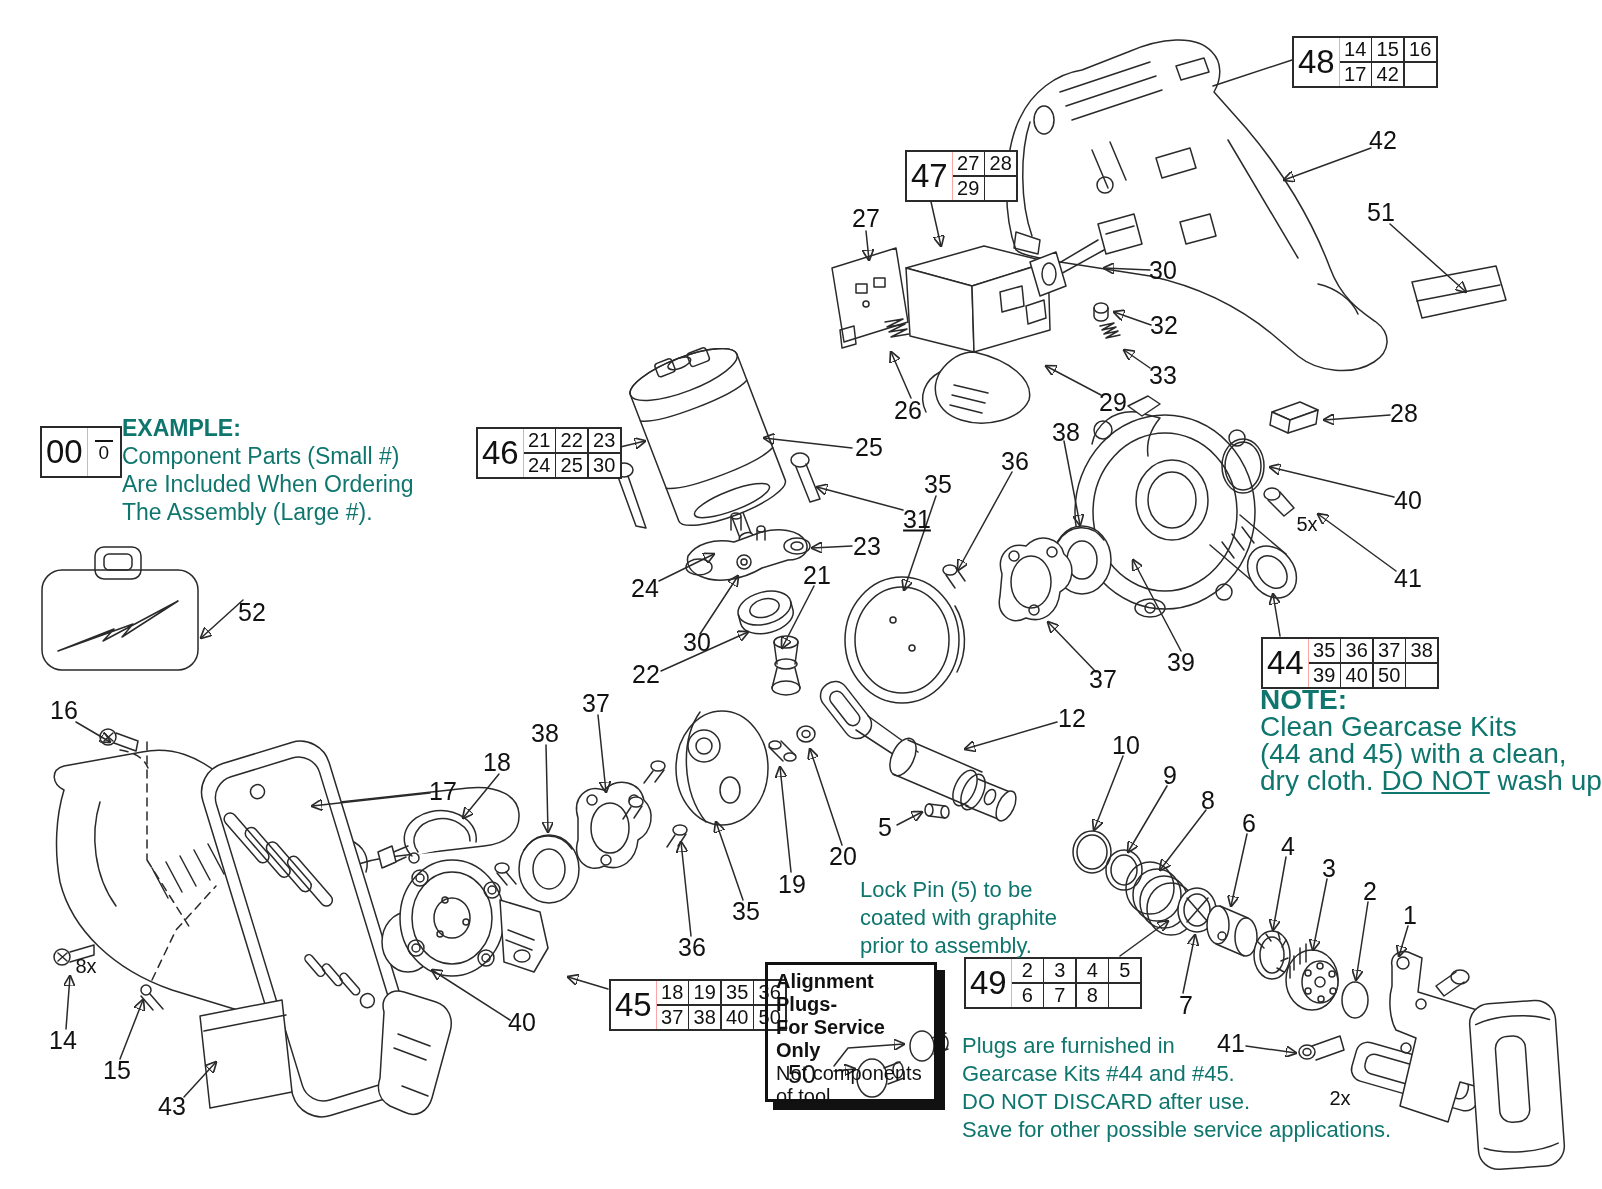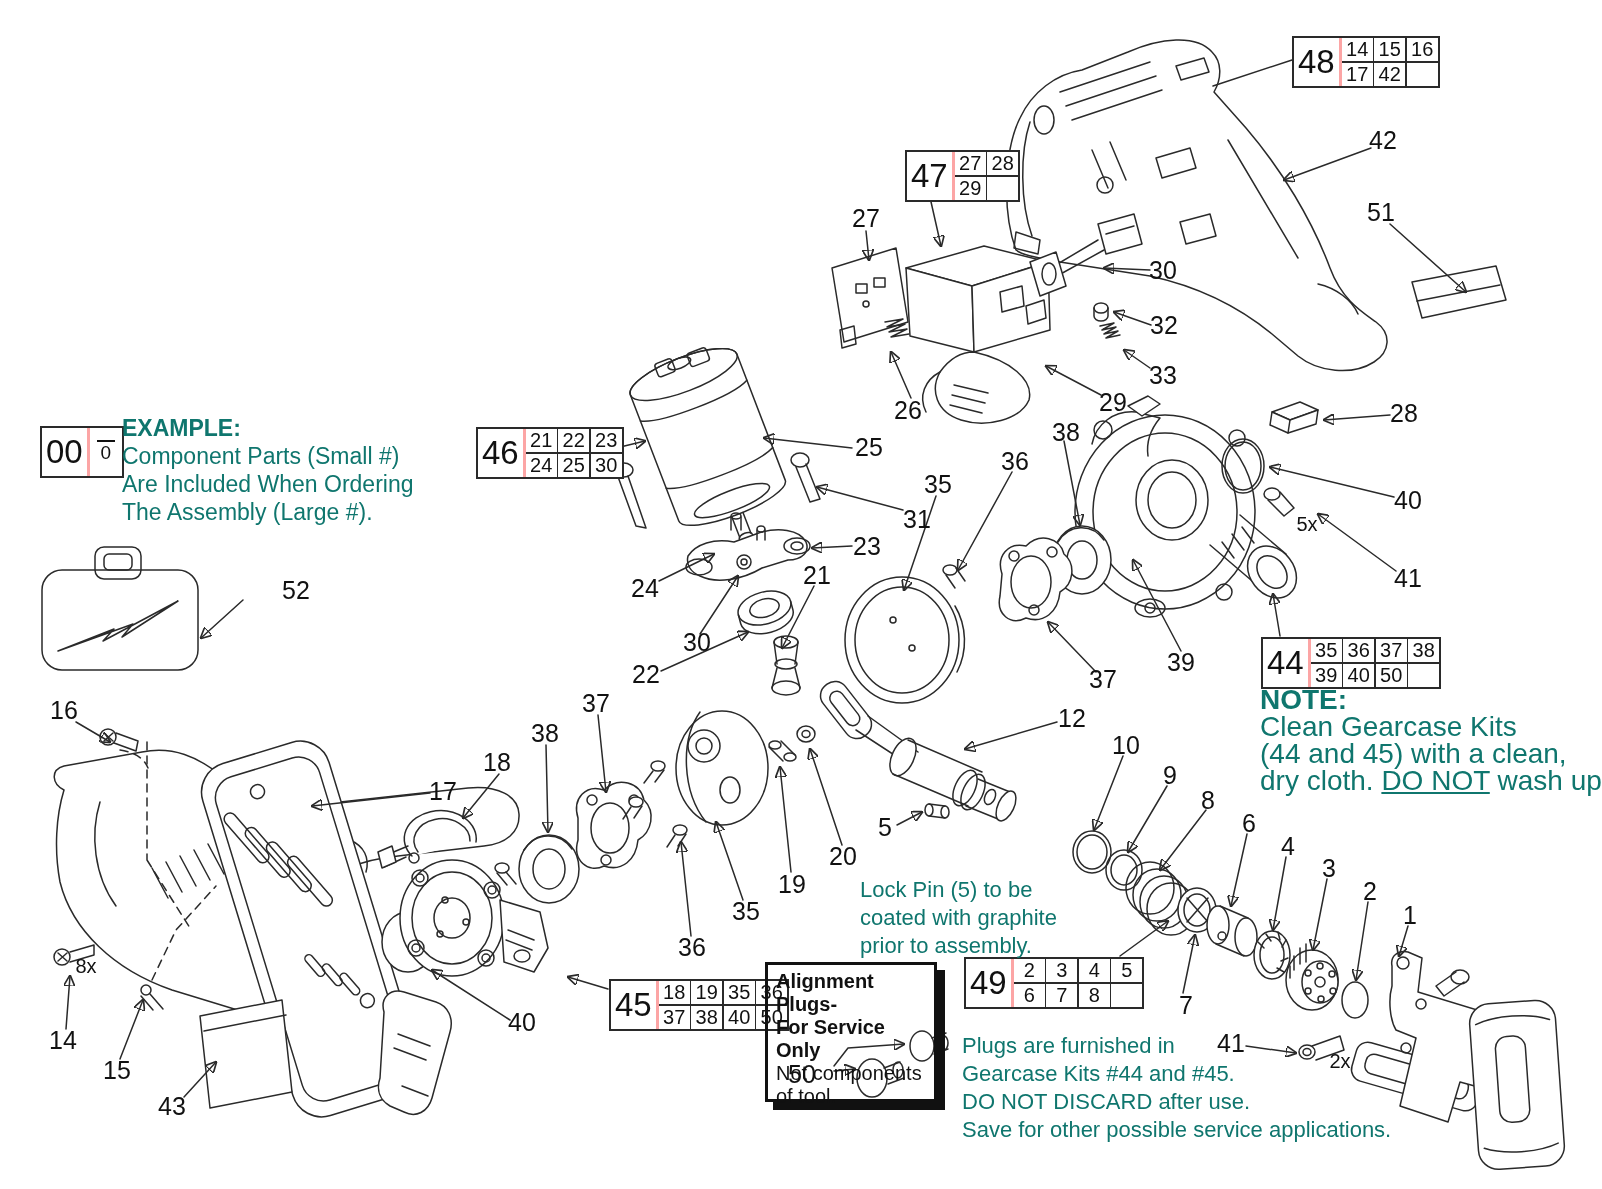--- a/index.html
+++ b/index.html
@@ -11,21 +11,21 @@
          stroke-linecap:round;stroke-linejoin:round;}
   #diagram .fillw{fill:#ffffff;}
   #diagram .leader{stroke-width:1.6;}
   #diagram .dash{stroke-dasharray:8 6;}
   .overlay{position:absolute;left:0;top:0;width:1602px;height:1189px;z-index:2;}
   .callout{position:absolute;transform:translate(-50%,-50%);font-size:25px;line-height:1;
          color:#111;white-space:nowrap;}
   .qty{position:absolute;transform:translate(-50%,-50%);font-size:20px;color:#111;}
   .ptable{position:absolute;display:flex;background:#fff;border:2px solid #2a2a2a;box-sizing:border-box;}
   .tbig{display:flex;align-items:center;justify-content:center;font-size:33px;
-        padding:0 4px;min-width:34px;border-right:3px solid #fca5a5;text-align:right;}
+        padding:0 4px;min-width:34px;border-right:1px solid #fca5a5;text-align:right;}
   .tgrid{display:grid;gap:1.5px;background:#2a2a2a;grid-auto-rows:23px;}
   .tcell{background:#fff;display:flex;align-items:center;justify-content:center;
         font-size:20px;width:31px;}
   .exfrac{display:flex;flex-direction:column;align-items:center;justify-content:center;width:32px;}
   .exline{width:18px;border-top:2px solid #111;margin-bottom:1px;}
   .exzero{font-size:19px;line-height:1.1;}
   .tblock{position:absolute;font-size:22px;line-height:28px;color:#0f766e;white-space:nowrap;}
   .tblock .bold{font-weight:bold;}
   .ul{text-decoration:underline;}
   .align-box{position:absolute;left:765px;top:962px;width:172px;height:140px;
@@ -623,21 +623,21 @@
         <div class="callout" style="left: 1163px; top: 375px;">33</div>
         <div class="callout" style="left: 1404px; top: 413px;">28</div>
         <div class="callout" style="left: 1408px; top: 500px;">40</div>
         <div class="callout" style="left: 1408px; top: 578px;">41</div>
         <div class="callout" style="left: 1181px; top: 662px;">39</div>
         <div class="callout" style="left: 1066px; top: 432px;">38</div>
         <div class="callout" style="left: 1015px; top: 461px;">36</div>
         <div class="callout" style="left: 938px; top: 484px;">35</div>
         <div class="callout" style="left: 1103px; top: 679px;">37</div>
         <div class="callout" style="left: 869px; top: 447px;">25</div>
-        <div class="callout" style="left: 917px; top: 519px;">31</div>
+        <div class="callout" style="left: 917px; top: 519px; text-decoration: underline;">31</div>
         <div class="callout" style="left: 867px; top: 546px;">23</div>
         <div class="callout" style="left: 645px; top: 588px;">24</div>
         <div class="callout" style="left: 697px; top: 642px;">30</div>
         <div class="callout" style="left: 646px; top: 674px;">22</div>
         <div class="callout" style="left: 817px; top: 575px;">21</div>
         <div class="callout" style="left: 1072px; top: 718px;">12</div>
         <div class="callout" style="left: 1126px; top: 745px;">10</div>
         <div class="callout" style="left: 1170px; top: 775px;">9</div>
         <div class="callout" style="left: 1208px; top: 800px;">8</div>
         <div class="callout" style="left: 1249px; top: 823px;">6</div>
@@ -653,22 +653,22 @@
         <div class="callout" style="left: 692px; top: 947px;">36</div>
         <div class="callout" style="left: 596px; top: 703px;">37</div>
         <div class="callout" style="left: 545px; top: 733px;">38</div>
         <div class="callout" style="left: 497px; top: 762px;">18</div>
         <div class="callout" style="left: 443px; top: 791px;">17</div>
         <div class="callout" style="left: 64px; top: 710px;">16</div>
         <div class="callout" style="left: 63px; top: 1040px;">14</div>
         <div class="callout" style="left: 117px; top: 1070px;">15</div>
         <div class="callout" style="left: 172px; top: 1106px;">43</div>
         <div class="callout" style="left: 522px; top: 1022px;">40</div>
-        <div class="callout" style="left: 252px; top: 590px; margin-left: 44px;">52</div>
+        <div class="callout" style="left: 252px; top: 612px;">52</div>
         <div class="callout" style="left: 1231px; top: 1043px;">41</div>
         <div class="callout" style="left: 802px; top: 1074px;">50</div>
         <div class="qty" style="left: 86px; top: 966px;">8x</div>
         <div class="qty" style="left: 1307px; top: 524px;">5x</div>
-        <div class="qty" style="left: 1340px; top: 1061px;">2x</div>
+        <div class="qty" style="left: 1340px; top: 1098px;">2x</div>
       </div>
 </div>
 
 </div>
 
 </body></html>

